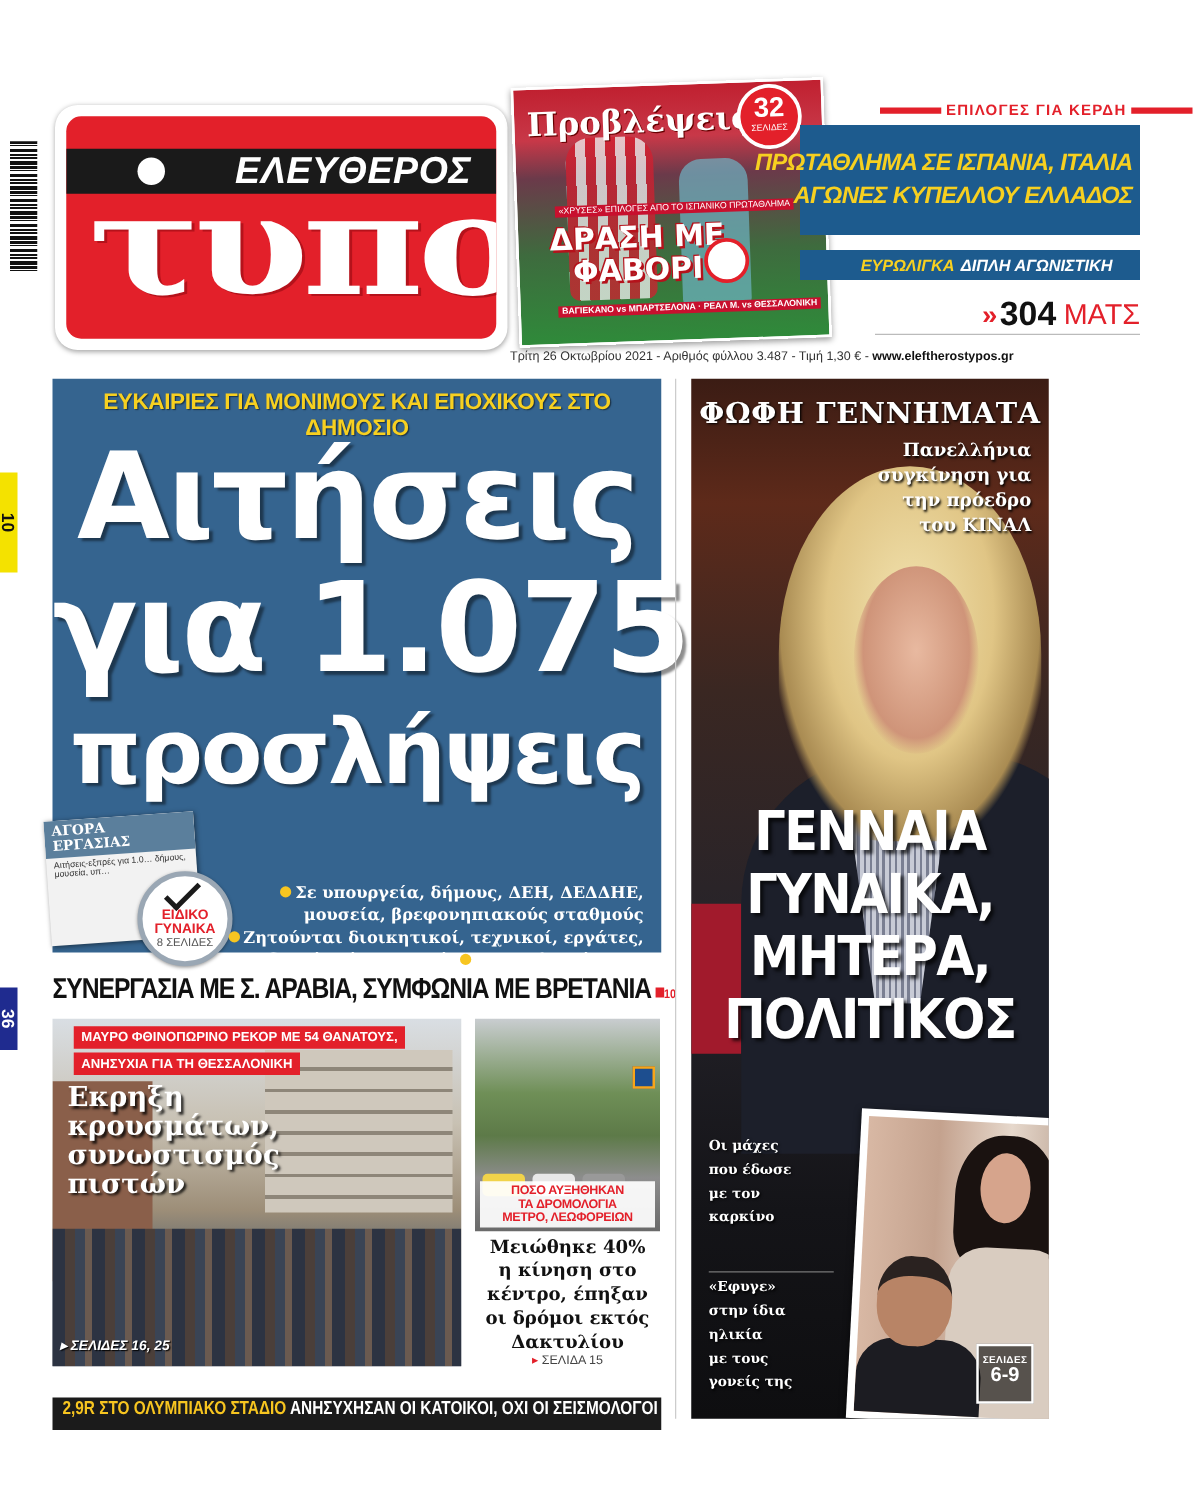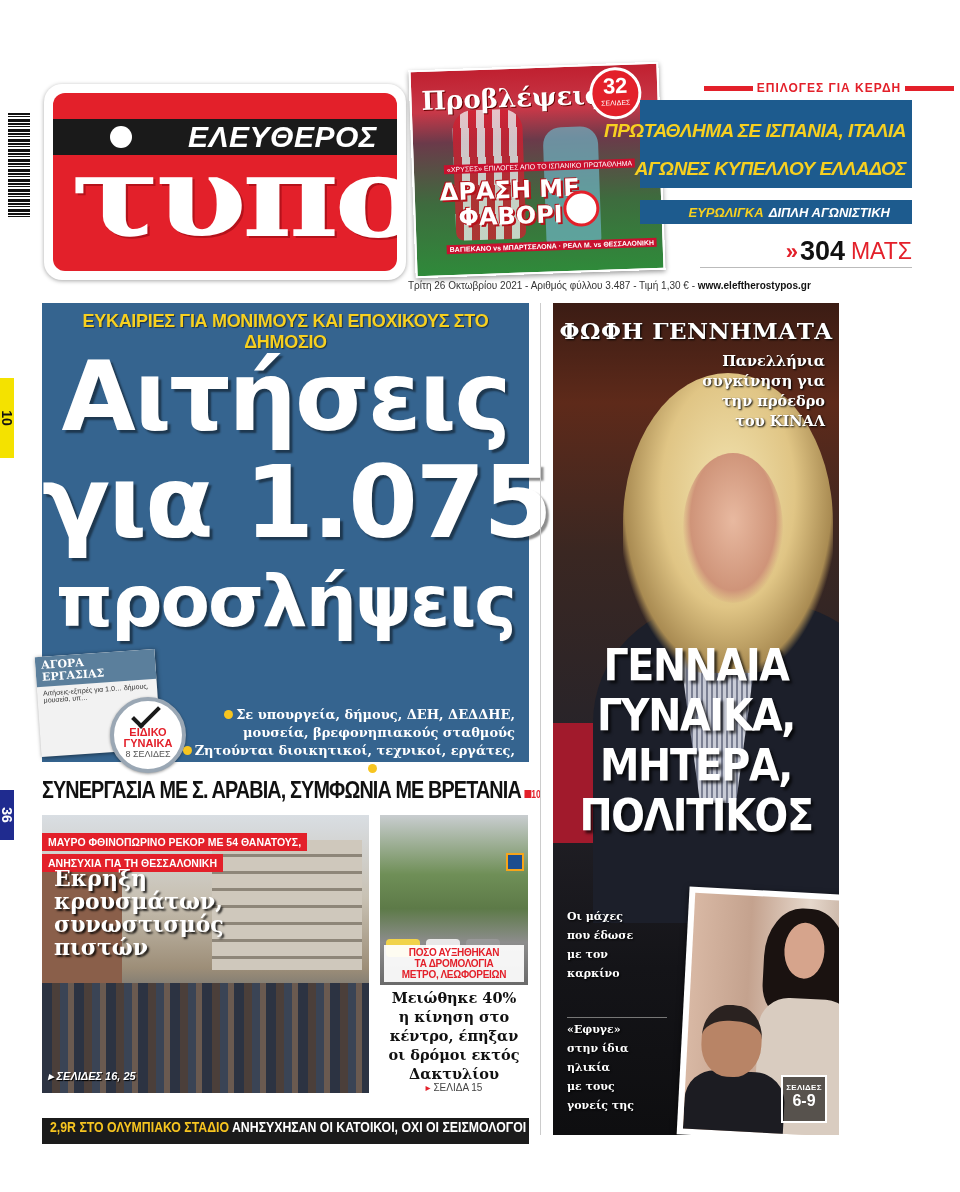--- a/index.html
+++ b/index.html
@@ -36,21 +36,21 @@
   .insert-match { position: absolute; left: 30px; top: 174px; font-size: 7px; color: #fff; background: #c8102e; padding: 1px 3px; font-weight: bold; white-space: nowrap; }
   .insert-player1 { position: absolute; left: 40px; top: 40px; width: 70px; height: 130px; background: repeating-linear-gradient(90deg,#d21f2f 0 8px,#f2f2f2 8px 16px); border-radius: 20px 20px 8px 8px; opacity: 0.75; }
   .insert-player2 { position: absolute; left: 130px; top: 60px; width: 55px; height: 120px; background: #6fb3c4; border-radius: 18px 18px 8px 8px; opacity: 0.7; }
   .insert-ll { position: absolute; left: 148px; top: 124px; width: 36px; height: 36px; border-radius: 50%; background: #fff; border: 3px solid #e3202a; }
 
   
   .promo-head { position: absolute; left: 662px; top: 80px; width: 250px; height: 16px; display:flex; align-items:center; gap: 4px; margin-left: 42px; }
   .promo-head .line { flex:1; height: 5px; background: #e3202a; }
   .promo-head span.t { color: #e3202a; font-weight: bold; font-size: 12px; letter-spacing: 1px; white-space: nowrap; }
   .promo-blue { position: absolute; left: 640px; top: 100px; width: 272px; height: 88px; background: #1d5b8e; display:flex; flex-direction:column; justify-content:center; align-items:flex-end; padding-right: 6px; }
-  .promo-blue div { color: #f7d020; font-weight: bold; font-style: italic; font-size: 19px; line-height: 26px; letter-spacing: -0.5px; white-space: nowrap; margin-top: 12px; }
+  .promo-blue div { color: #f7d020; font-weight: bold; font-style: italic; font-size: 19px; line-height: 26px; letter-spacing: -0.5px; white-space: nowrap; }
   .promo-strip { position: absolute; left: 640px; top: 200px; width: 272px; height: 24px; background: #1d5b8e; display:flex; align-items:center; justify-content:flex-end; padding-right: 22px; gap: 5px; font-style: italic; font-weight: bold; font-size: 13px; }
   .promo-strip .a { color: #f7d020; }
   .promo-strip .b { color: #fff; }
   .promo-count { position: absolute; left: 700px; top: 236px; width: 212px; height: 32px; display:flex; align-items:center; justify-content:flex-end; gap: 6px; border-bottom: 1px solid #bbb; }
   .promo-count .arr { color: #e3202a; font-weight: bold; font-size: 22px; letter-spacing: -4px; }
   .promo-count .n { font-weight: bold; font-size: 27px; color: #111; }
   .promo-count .m { color: #e3202a; font-size: 23px; }
 
   
   .dateline { position: absolute; left: 408px; top: 280px; width: 402px; font-size: 10px; color: #333; white-space: nowrap; }
@@ -76,21 +76,21 @@
   
   .second { position: absolute; left: 42px; top: 777px; width: 487px; font-weight: bold; font-size: 23px; letter-spacing: -1px; color: #111; white-space: nowrap; transform: scaleX(0.86); transform-origin: left; }
   .second .pg { color: #e3202a; font-size: 10px; letter-spacing: 0; }
   .second .sq { display:inline-block; width: 8px; height: 8px; background: #e3202a; margin-left: 4px; }
 
   
   .covid { position: absolute; left: 42px; top: 815px; width: 327px; height: 278px; background: linear-gradient(180deg,#d9dee3 0%, #c8c1b3 30%, #9d8e78 55%, #4a5a6a 75%, #2a3140 100%); overflow:hidden; }
   .covid-bldg { position:absolute; left: 170px; top: 25px; width: 150px; height: 130px; background: repeating-linear-gradient(180deg,#cfc8bc 0 14px,#8e8679 14px 17px); }
   .covid-church { position:absolute; left: 0; top: 50px; width: 80px; height: 160px; background: #8a5f4a; }
   .covid-crowd { position:absolute; left: 0; bottom: 0; width: 100%; height: 110px; background: repeating-linear-gradient(90deg,#2c3342 0 10px,#4b3f3a 10px 18px,#3a4455 18px 26px,#6a5a50 26px 32px); }
-  .covid-tag { position: absolute; left: 0; background: #e3202a; color: #fff; font-weight: bold; font-size: 10.5px; padding: 3px 6px; white-space: nowrap; margin-top: 12px; }
+  .covid-tag { position: absolute; left: 17px; background: #e3202a; color: #fff; font-weight: bold; font-size: 10.5px; padding: 3px 6px; white-space: nowrap; }
   .covid-tag1 { top: 6px; }
   .covid-tag2 { top: 27px; }
   .covid-head { position: absolute; left: 12px; top: 52px; color: #fff; font-family: "DejaVu Serif", serif; font-weight: bold; font-size: 22px; line-height: 23px; text-shadow: 2px 2px 2px rgba(0,0,0,0.8); }
   .covid-pages { position: absolute; left: 6px; bottom: 10px; color: #fff; font-weight: bold; font-size: 11px; font-style: italic; text-shadow: 1px 1px 1px #000; }
 
   
   .traffic-photo { position: absolute; left: 380px; top: 815px; width: 148px; height: 170px; background: linear-gradient(180deg,#c9cdd0 0%, #6f8f57 35%, #5d7a48 55%, #8d8d8d 75%, #6a6a6a 100%); overflow:hidden; }
   .traffic-car { position:absolute; bottom: 28px; width: 34px; height: 18px; border-radius: 4px; }
   .traffic-sign { position:absolute; right: 4px; top: 38px; width: 18px; height: 18px; background:#1d4e8f; border: 2px solid #f7a51a; }
   .traffic-tag { position: absolute; left: 384px; top: 945px; width: 140px; background: rgba(255,255,255,0.92); color: #e3202a; font-weight: bold; font-size: 10px; line-height: 11px; text-align: center; padding: 2px 0; letter-spacing: -0.3px; }

